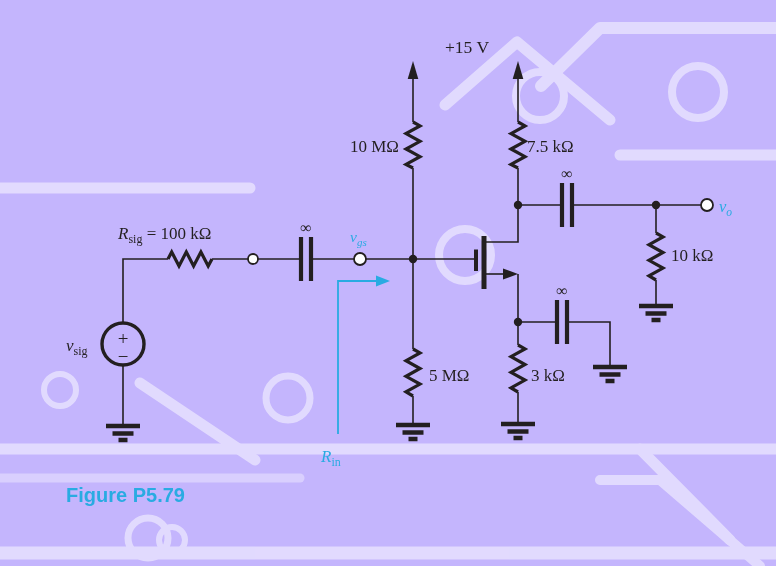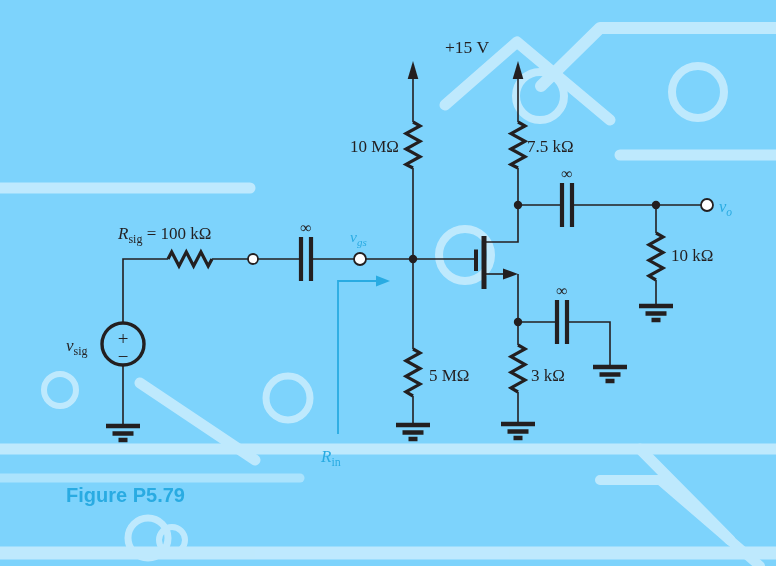--- a/index.html
+++ b/index.html
@@ -1,16 +1,16 @@
 <!DOCTYPE html>
 <html><head>
 <meta charset="utf-8">
 <style>
   html,body{margin:0;padding:0;background:#ffffff;}
-  .stage{position:relative;width:776px;height:566px;background:#7dd3fc;overflow:hidden;}
+  .stage{position:relative;width:776px;height:566px;background:#c4b5fd;overflow:hidden;}
   svg{position:absolute;left:0;top:0;display:block;}
   .t-serif{font-family:"Liberation Serif","DejaVu Serif",serif;}
   .it{font-style:italic;}
   .t-caption{font-family:"Liberation Sans","DejaVu Sans",sans-serif;font-weight:bold;}
   .ink{fill:#231f20;}
   .accent{fill:#29abe2;}
 </style>
 </head>
 <body>
 

